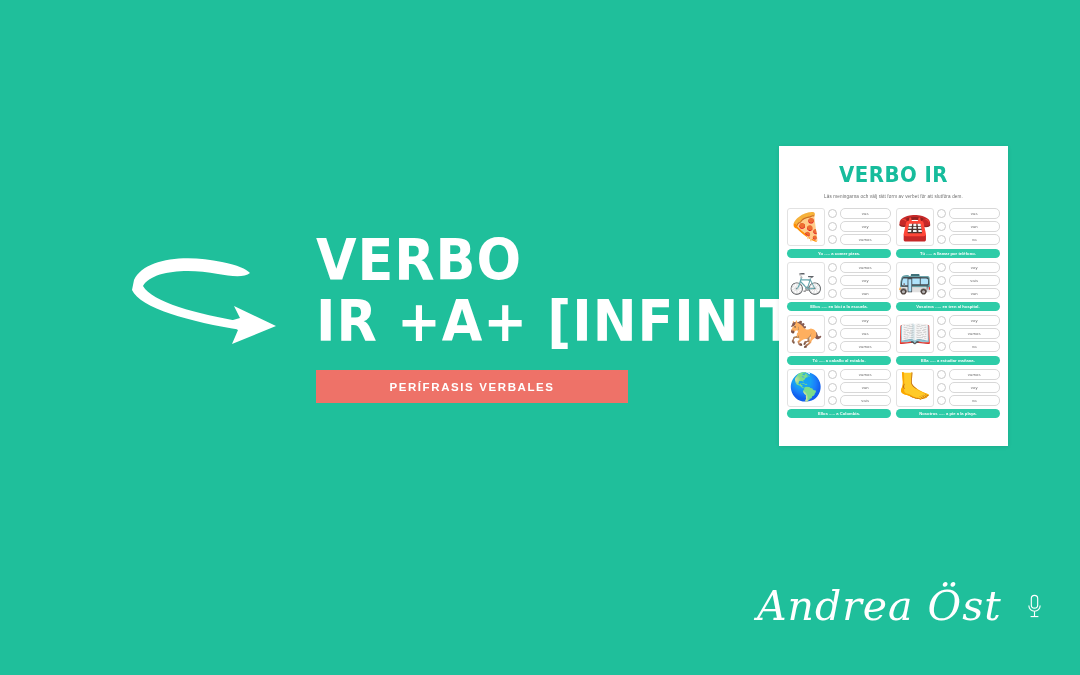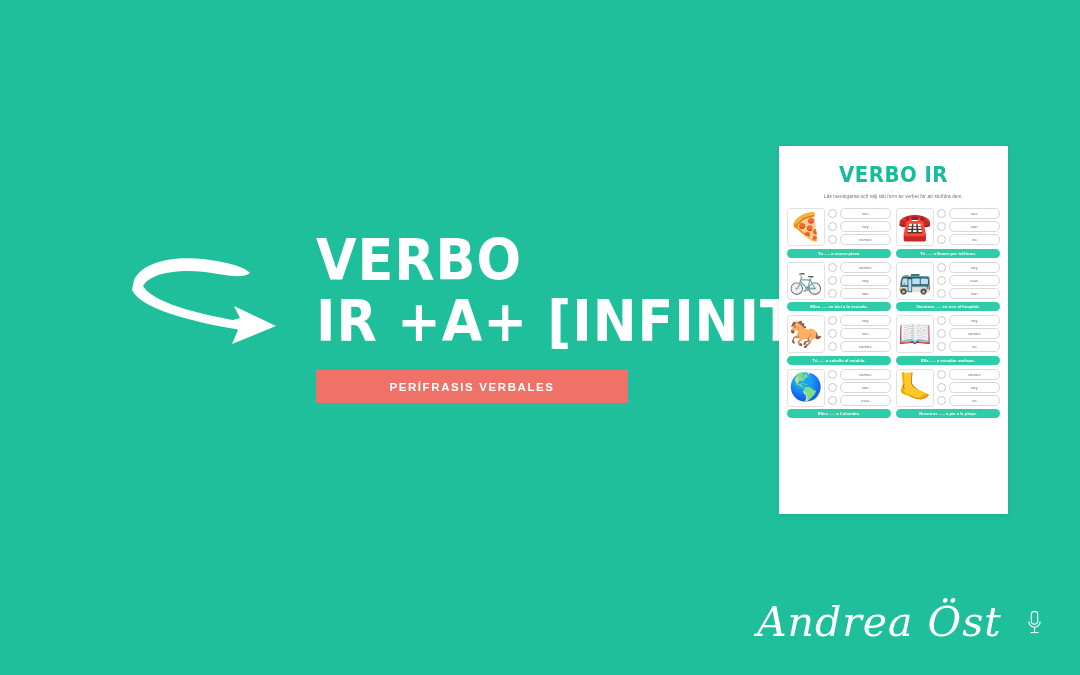--- a/index.html
+++ b/index.html
@@ -33,35 +33,35 @@
     margin-top:22px;
     width:312px;height:33px;
     background:#EE7268;
     display:flex;align-items:center;justify-content:center;
   }
   #badge-label{
     color:#ffffff;font-size:11.5px;letter-spacing:1.6px;font-weight:700;
   }
   
   #signature{
-    position:absolute;left:757px;top:602px;
+    position:absolute;left:757px;top:586px;
     display:flex;align-items:center;gap:24px;
   }
   #signature-name{
     font-family:"DejaVu Serif", serif;
     font-style:italic;
     color:#ffffff;
     font-size:41px;
     letter-spacing:1px;
     line-height:1;
   }
   #mic-icon{display:block;}
   
   #worksheet{
-    position:absolute;left:779px;top:146px;width:229px;height:368px;
+    position:absolute;left:779px;top:146px;width:229px;height:300px;
     background:#ffffff;
     box-shadow:0 1px 4px rgba(0,0,0,0.10);
     padding:0;
     box-sizing:border-box;
   }
   #ws-title{
     text-align:center;
     color:#17BC9C;
     font-family:"DejaVu Sans", sans-serif;
     font-weight:700;

